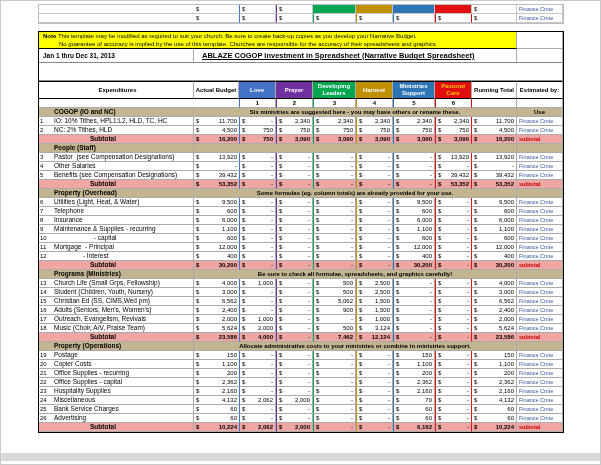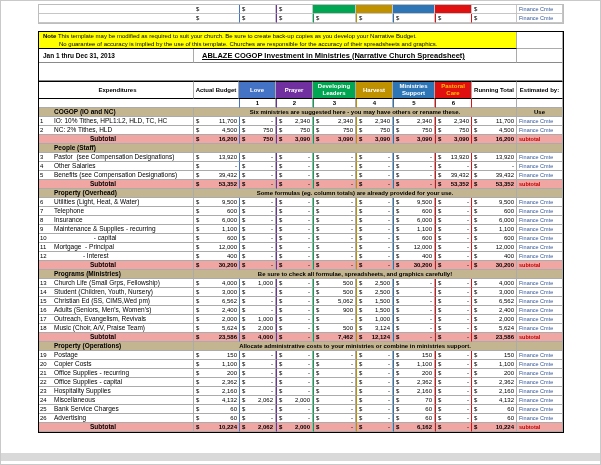--- a/index.html
+++ b/index.html
@@ -109,21 +109,21 @@
   <div class="row r-note">
     <div class="c note-cell" style="grid-column:1/11">
       <div class="note-l1"><b>Note</b> <span>This template may be modified as required to suit your church.  Be sure to create back-up copies as you develop your Narrative Budget.</span></div>
       <div class="note-l2">No guarantee of accuracy is implied by the use of this template.  Churches are responsible for the accuracy of their spreadsheets and graphics.</div>
     </div>
     <div class="c"></div>
   </div>
 
   <div class="row r-title">
     <div class="c t-date" style="grid-column:1/3">Jan 1 thru Dec 31, 2013</div>
-    <div class="c t-main" style="grid-column:3/11"><span class="t-u">ABLAZE COGOP  Investment in Ministries (Narrative Church Spreadsheet)</span></div>
+    <div class="c t-main" style="grid-column:3/11"><span class="t-u">ABLAZE COGOP  Investment in Spreadsheet (Narrative Budget Spreadsheet)</span></div>
     <div class="c"></div>
   </div>
 
   <div class="row r-gap">
     <div class="c" style="grid-column:1/12"></div>
   </div>
 
 <div class="row r-head">
       <div class="c h-exp" style="grid-column: 1 / 3;">Expenditures</div>
       <div class="c">Actual Budget</div>

